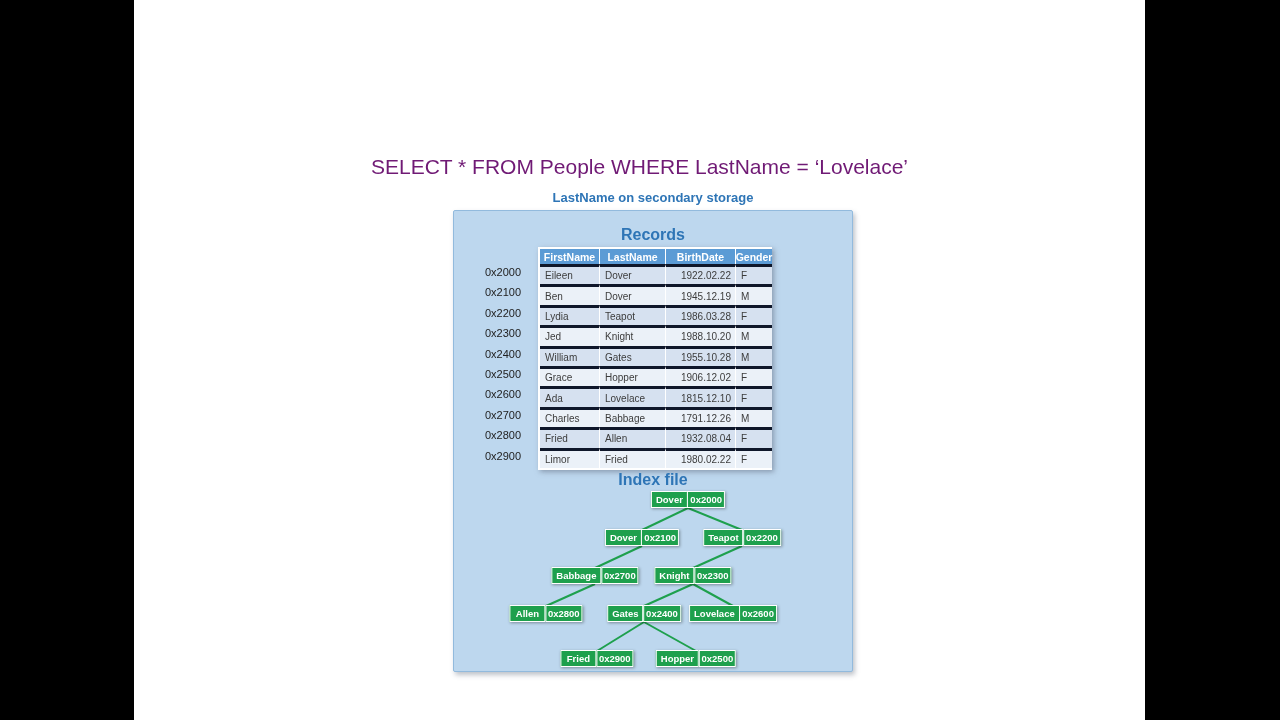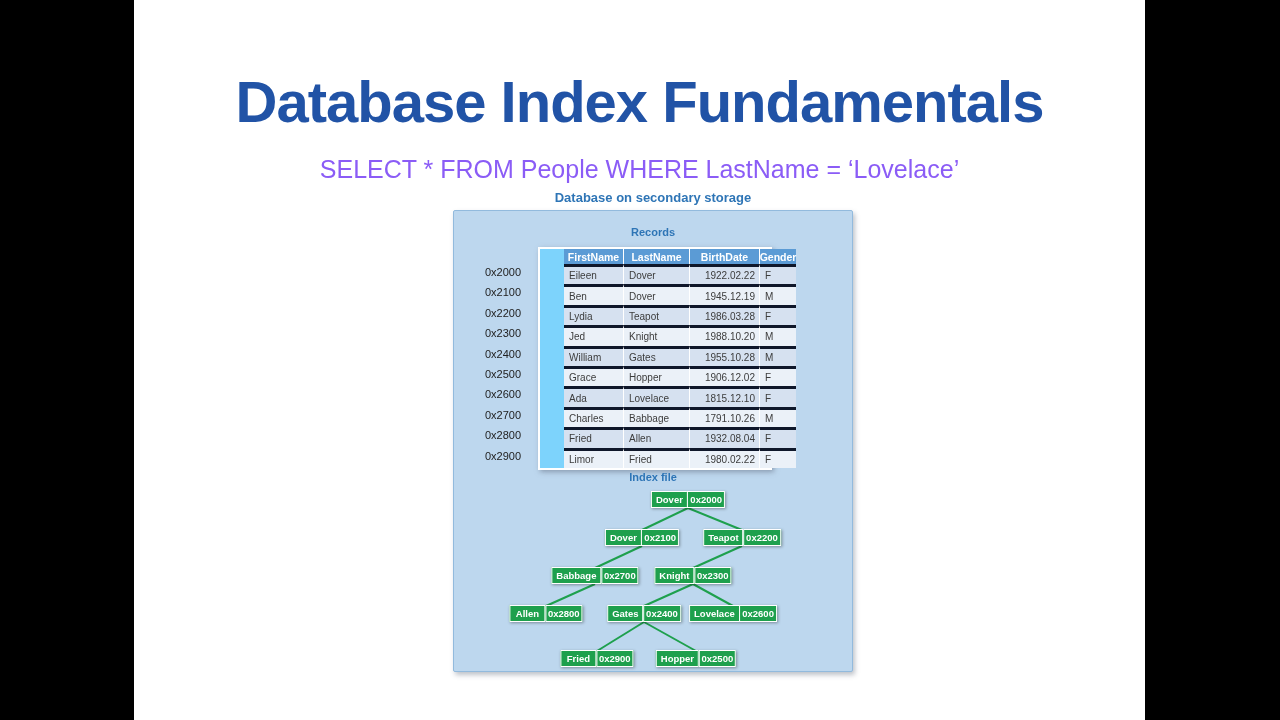--- a/index.html
+++ b/index.html
@@ -3,37 +3,37 @@
 <meta charset="utf-8">
 <style>
   * { margin:0; padding:0; box-sizing:border-box; }
   body { background:#000; font-family:"Liberation Sans", sans-serif; }
   .stage { position:relative; width:1280px; height:720px; background:#000; overflow:hidden; }
   .slide { position:absolute; left:134px; top:0; width:1011px; height:720px; background:#fff; }
 
   .title { position:absolute; top:68px; left:0; width:100%; text-align:center;
            font-size:58px; font-weight:bold; color:#2153a6; letter-spacing:-1px; }
   .subtitle { position:absolute; top:155px; left:0; width:100%; text-align:center;
-              font-size:25px; color:#8b5cf6; }
+              font-size:21px; color:#701a75; }
   .storage-label { position:absolute; top:190px; left:319px; width:400px; text-align:center;
                    font-size:13px; font-weight:bold; color:#2e75b6; }
 
   .panel { position:absolute; left:319px; top:210px; width:400px; height:462px;
            background:#bdd7ee; border:1px solid #92badd; border-radius:2px;
            box-shadow:2px 3px 5px rgba(110,120,135,.45); }
   .panel-label { position:absolute; left:0; width:100%; text-align:center;
-                 font-size:11px; font-weight:bold; color:#2e75b6; }
+                 font-size:16px; font-weight:bold; color:#2e75b6; }
   .records-label { top:15px; }
   .indexfile-label { top:260px;text-align:center; }
 
   .records-table { position:absolute; left:84px; top:36px; width:234px;
                    display:grid; grid-template-columns:60px 66px 70px 36px;
                    grid-template-rows:15px repeat(10, 20.4px);
                    border:2px solid #fff; box-shadow:2px 2px 5px rgba(95,105,125,.55);
-                   background:#7dd3fc;padding-left:24px; }
+                   background:#7dd3fc; }
   .th { background:#5b9bd5; color:#fff; font-size:10.5px; font-weight:bold;
         display:flex; align-items:center; justify-content:center;
         border-right:1px solid #fff; }
   .th:nth-child(4) { border-right:none; }
   .td { font-size:10px; color:#3c3c3c; display:flex; align-items:center;
         padding-left:5px; border-top:3px solid #0f172a; border-right:1px solid #fff; }
   .td.num { justify-content:flex-end; padding-right:4px; padding-left:0; }
   .td.last { border-right:none; }
   .row-a { background:#d6e1f0; }
   .row-b { background:#ebf1f8; }
@@ -51,23 +51,22 @@
                 display:flex; align-items:center; justify-content:center; }
   .node .key  { min-width:36px; padding:0 4px; }
   .node .addr-cell { min-width:37px; padding:0 2px; margin-left:-0.5px; }
 </style>
 </head>
 <body>
 
 <div class="stage">
   <div class="slide">
 
-    <div class="title">Database Index Fundamentals</div>
     <div class="subtitle">SELECT * FROM People WHERE LastName = ‘Lovelace’</div>
-    <div class="storage-label">Database on secondary storage</div>
+    <div class="storage-label">LastName on secondary storage</div>
 
     <div class="panel">
 
       <div class="panel-label records-label">Records</div>
 
       <div class="addr" style="top:51px">0x2000</div>
       <div class="addr" style="top:71.4px">0x2100</div>
       <div class="addr" style="top:91.8px">0x2200</div>
       <div class="addr" style="top:112.2px">0x2300</div>
       <div class="addr" style="top:132.6px">0x2400</div>
@@ -113,21 +112,21 @@
         <div class="td row-b num">1906.12.02</div>
         <div class="td row-b last">F</div>
 
         <div class="td row-a">Ada</div>
         <div class="td row-a">Lovelace</div>
         <div class="td row-a num">1815.12.10</div>
         <div class="td row-a last">F</div>
 
         <div class="td row-b">Charles</div>
         <div class="td row-b">Babbage</div>
-        <div class="td row-b num">1791.10.26</div>
+        <div class="td row-b num">1791.12.26</div>
         <div class="td row-b last">M</div>
 
         <div class="td row-a">Fried</div>
         <div class="td row-a">Allen</div>
         <div class="td row-a num">1932.08.04</div>
         <div class="td row-a last">F</div>
 
         <div class="td row-b">Limor</div>
         <div class="td row-b">Fried</div>
         <div class="td row-b num">1980.02.22</div>

